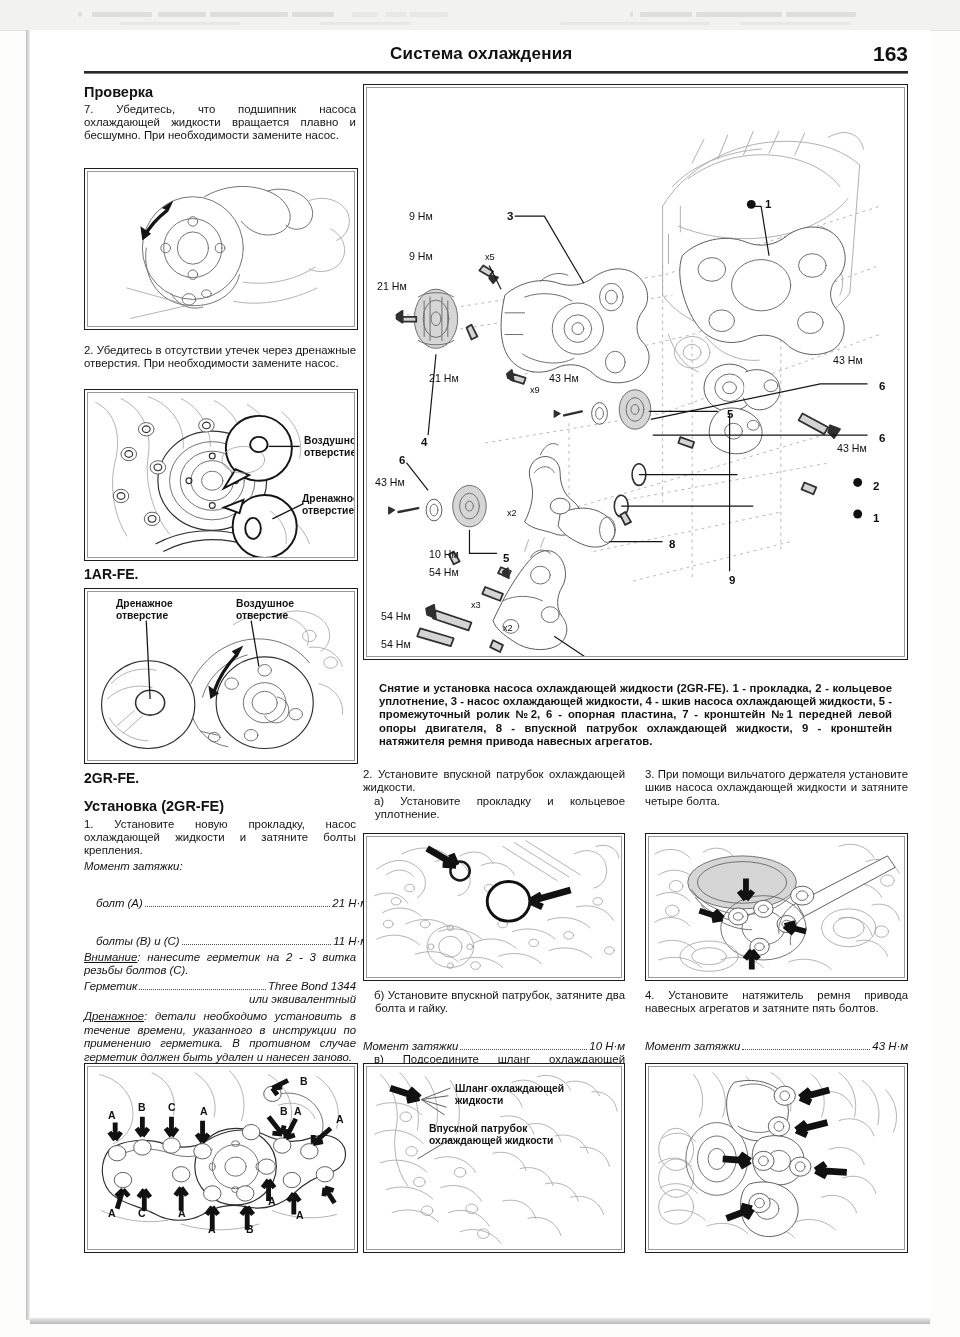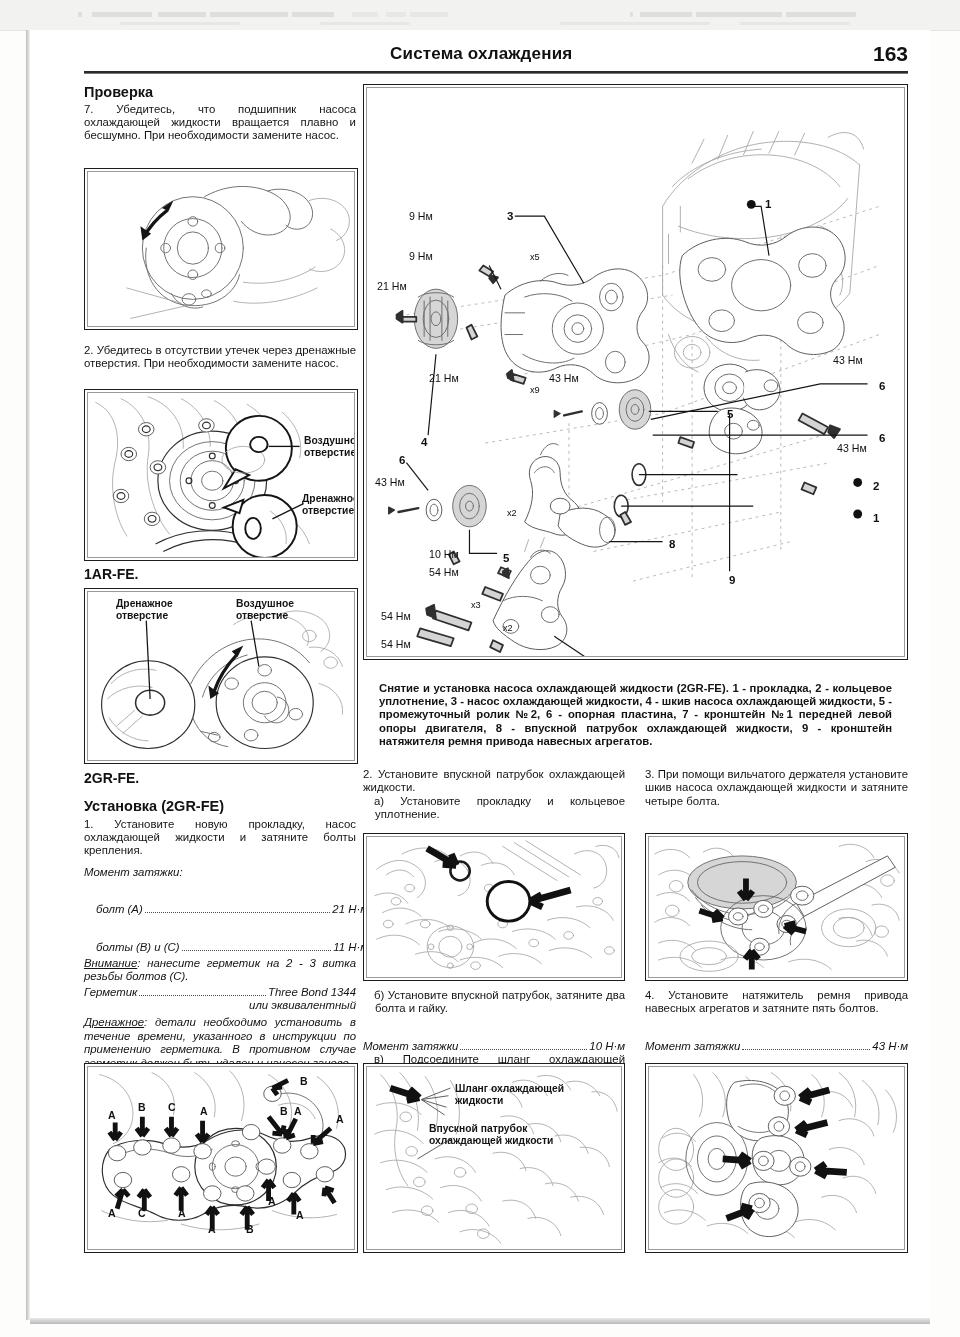--- a/index.html
+++ b/index.html
@@ -233,21 +233,21 @@
       </svg>
       <div class="lblbox" style="left:28px;top:6px;width:74px;">Дренажное отверстие</div>
       <div class="lblbox" style="left:148px;top:6px;width:74px;">Воздушное отверстие</div>
     </div>
   </div>
   <div class="cap" style="position:absolute;left:84px;top:770px;">2GR-FE.</div>
 
   <div class="col" style="left:84px;top:798px;width:272px;">
     <div class="h2" style="margin-bottom:3px;">Установка (2GR-FE)</div>
     <p class="p">1. Установите новую прокладку, насос охлаждающей жидкости и затяните болты крепления.</p>
-    <p class="ital" style="margin-top:8px;">Момент затяжки:</p>
+    <p class="ital" style="margin-top:2px;">Момент затяжки:</p>
     <div class="lead ind">
       <span class="lbl">болт (A)</span>
       <span class="dots"></span>
       <span class="val">21 Н·м</span>
     </div>
     <div class="lead ind">
       <span class="lbl">болты (B) и (C)</span>
       <span class="dots"></span>
       <span class="val">11 Н·м</span>
     </div>
@@ -533,21 +533,21 @@
       <div class="tq" style="left:62px;top:284px;">21 Нм</div>
       <div class="tq" style="left:182px;top:284px;">43 Нм</div>
       <div class="tq" style="left:8px;top:388px;">43 Нм</div>
       <div class="tq" style="left:466px;top:266px;">43 Нм</div>
       <div class="tq" style="left:470px;top:354px;">43 Нм</div>
       <div class="tq" style="left:62px;top:436px;margin-top:24px;">10 Нм</div>
       <div class="tq" style="left:62px;top:478px;">54 Нм</div>
       <div class="tq" style="left:14px;top:522px;">54 Нм</div>
       <div class="tq" style="left:14px;top:550px;">54 Нм</div>
 
-      <div class="xn" style="left:118px;top:164px;margin-left:45px;">x5</div>
+      <div class="xn" style="left:118px;top:164px;">x5</div>
       <div class="xn" style="left:163px;top:297px;">x9</div>
       <div class="xn" style="left:140px;top:420px;">x2</div>
       <div class="xn" style="left:104px;top:512px;">x3</div>
       <div class="xn" style="left:136px;top:535px;">x2</div>
 
       <div class="itemno" style="left:398px;top:110px;">1</div>
       <div class="itemno" style="left:506px;top:424px;">1</div>
       <div class="itemno" style="left:506px;top:392px;">2</div>
       <div class="itemno" style="left:140px;top:122px;">3</div>
       <div class="itemno" style="left:54px;top:348px;">4</div>

